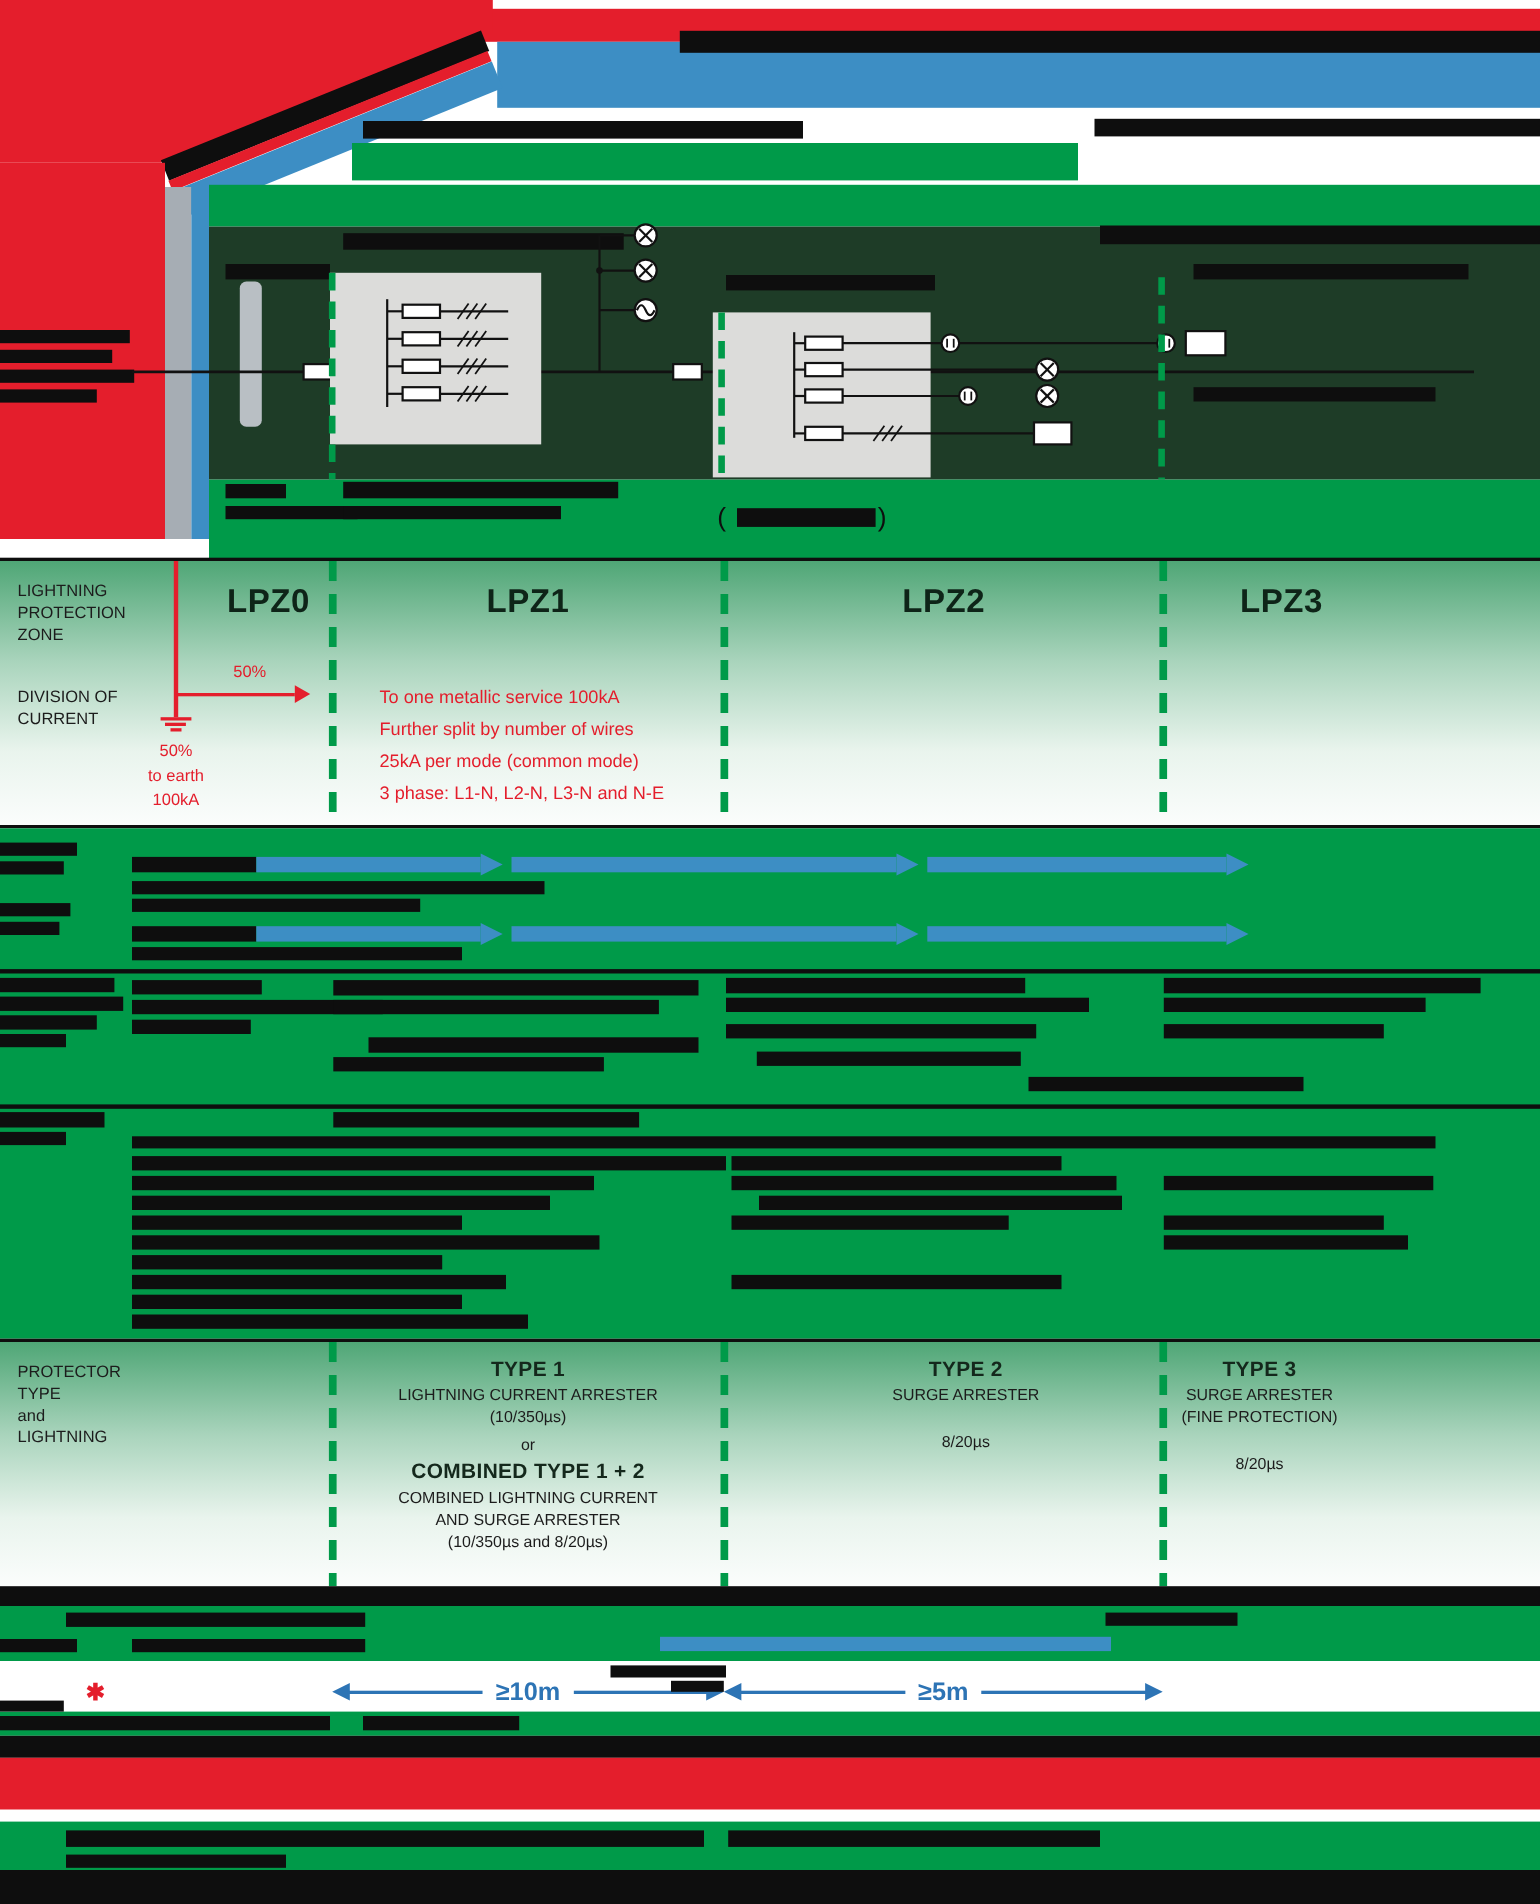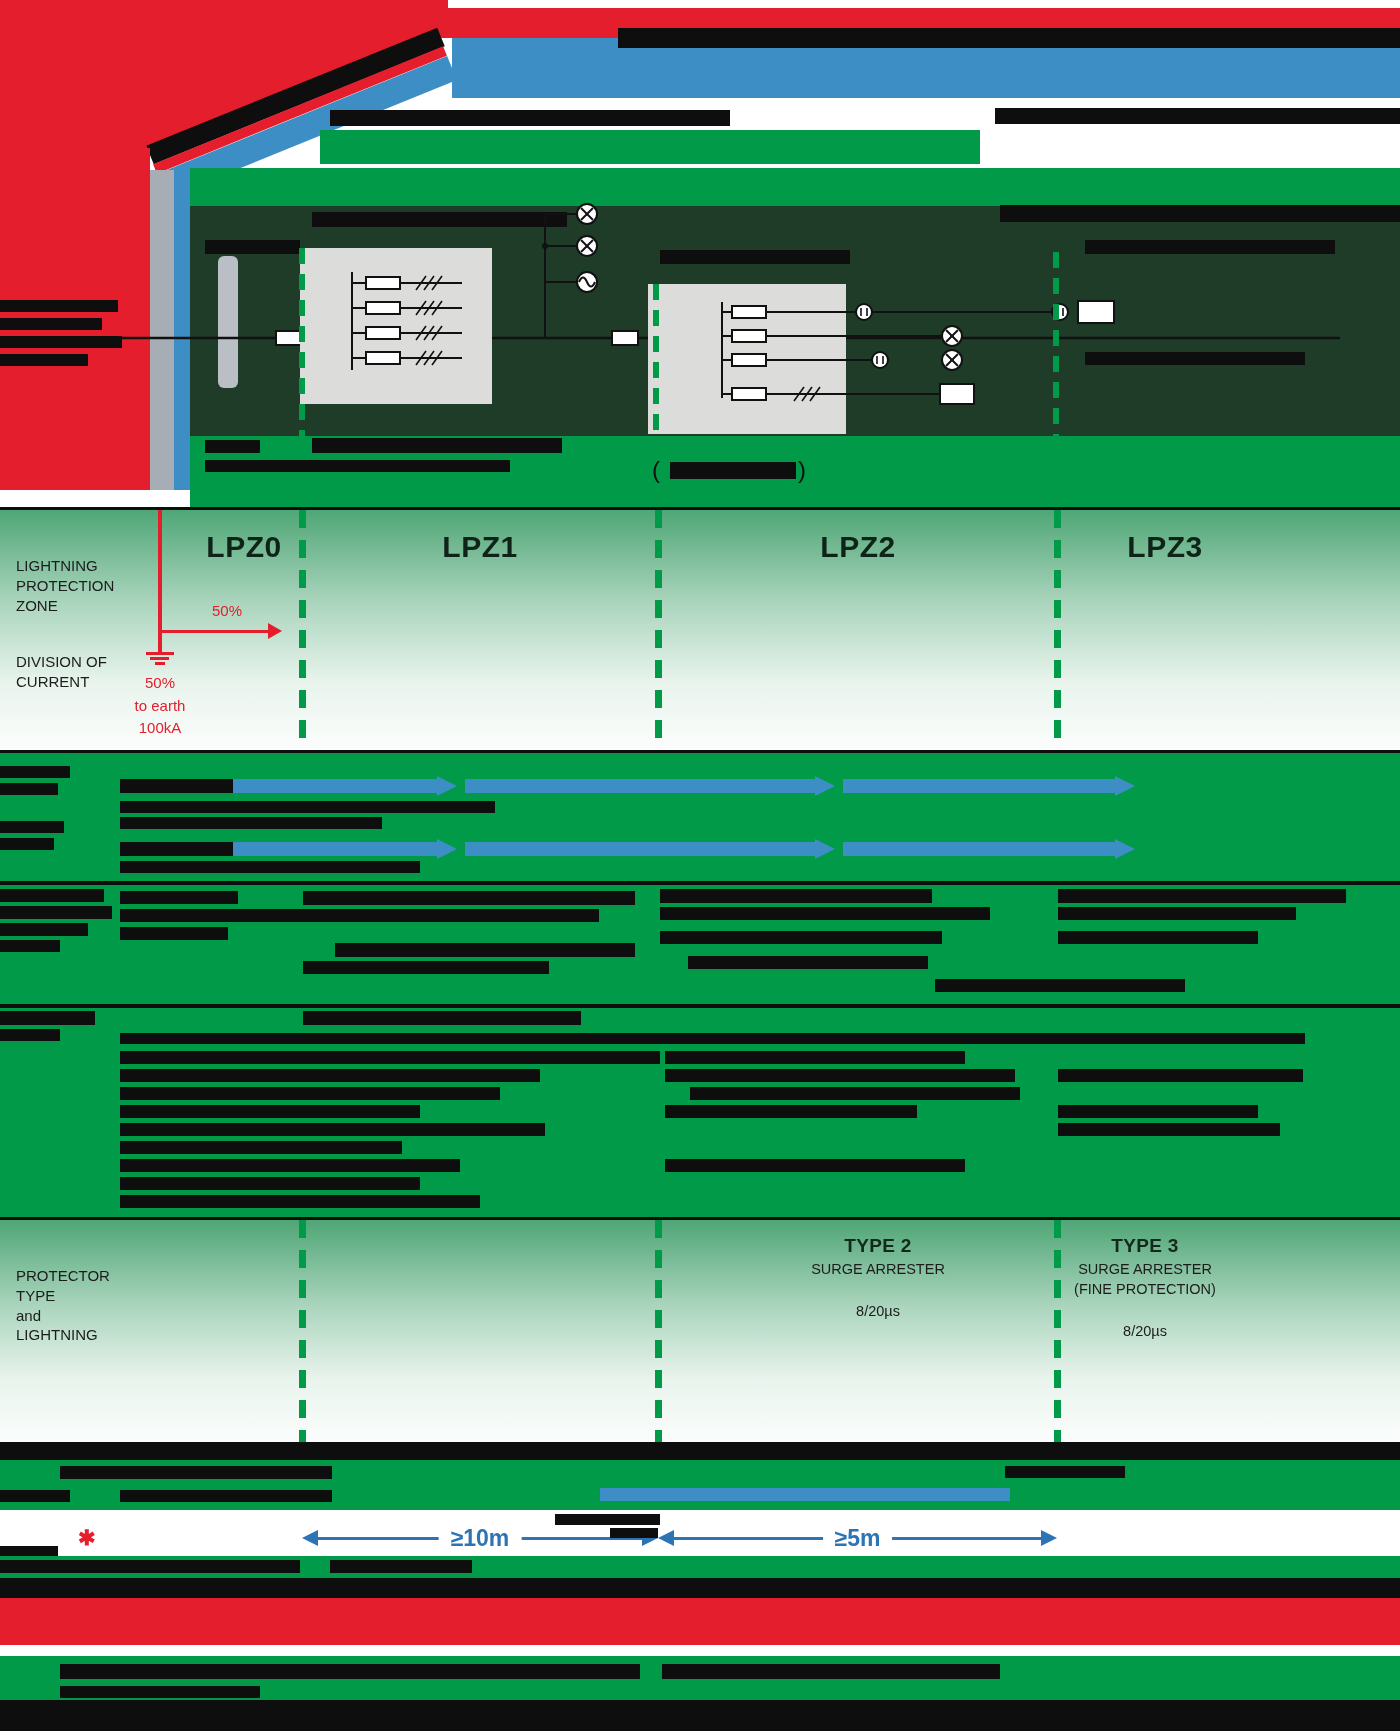--- a/index.html
+++ b/index.html
@@ -6,21 +6,21 @@
   body{width:1400px;height:1731px;background:#fff;font-family:"Liberation Sans",sans-serif;overflow:hidden;}
   #page{position:relative;width:1400px;height:1731px;}
   .abs{position:absolute;}
   .bar{position:absolute;background:#0e0e0e;}
   .bluebar{position:absolute;background:#3d8ec4;}
   .bluehead{position:absolute;width:0;height:0;border-left:20px solid #3d8ec4;border-top:10px solid transparent;border-bottom:10px solid transparent;}
   .band{position:absolute;left:0;width:1400px;box-sizing:border-box;}
   .grad{background:linear-gradient(180deg,#4fa676 0%,#a9d4bc 38%,#e9f4ed 72%,#fbfdfc 100%);}
   .vdash{position:absolute;top:0;bottom:0;width:7px;background:repeating-linear-gradient(180deg,#009a49 0 18px,transparent 18px 30px);}
   .pre{white-space:pre-line;}
-  .side-label{position:absolute;font-size:15px;color:#1c1c1c;line-height:1.32;margin-top:28px;}
+  .side-label{position:absolute;font-size:15px;color:#1c1c1c;line-height:1.32;}
   .zone-h{position:absolute;top:20px;font-weight:bold;font-size:30px;color:#0e2418;text-align:center;letter-spacing:.5px;}
   .rednote{position:absolute;color:#e41e2c;font-size:16.5px;line-height:29px;}
   .redsmall{position:absolute;color:#e41e2c;font-size:15px;}
   .earth-bar{position:absolute;height:3px;background:#e41e2c;}
   .arrowhead-r{position:absolute;width:0;height:0;border-left:14px solid #e41e2c;border-top:8px solid transparent;border-bottom:8px solid transparent;}
   .pt-col{position:absolute;top:16px;text-align:center;color:#1c1c1c;font-size:14.5px;line-height:20px;}
   .pt-title{font-weight:bold;font-size:19px;color:#14281c;margin-bottom:3px;letter-spacing:.3px;}
   .pt-or{margin:5px 0;}
   .pt-wf-gap{margin-top:22px;}
   .strip{position:absolute;left:0;width:1400px;}
@@ -231,20 +231,24 @@
     <div class="abs" style="left:160px;top:120px;width:108px;height:3px;background:#e41e2c"></div>
     <div class="arrowhead-r" style="left:268px;top:113px"></div>
     <div class="redsmall" style="left:212px;top:92px">50%</div>
     <div class="earth-bar" style="left:146px;top:142px;width:28px"></div>
     <div class="earth-bar" style="left:150px;top:147px;width:19px"></div>
     <div class="earth-bar" style="left:155px;top:152px;width:10px"></div>
     <div class="redsmall pre" style="left:100px;top:162px;width:120px;text-align:center;line-height:1.5">50%
 to earth
 100kA</div>
 
+    <div class="rednote pre" style="left:345px;top:110px">To one metallic service 100kA
+Further split by number of wires
+25kA per mode (common mode)
+3 phase: L1-N, L2-N, L3-N and N-E</div>
   </div>
 
   <div class="band" id="table-band" style="top:753px;height:464px;background:#009a49">
       <div class="bar" style="left: 0px; top: 13px; width: 70px; height: 12px;"></div>
       <div class="bar" style="left: 0px; top: 30px; width: 58px; height: 12px;"></div>
       <div class="bar" style="left: 0px; top: 68px; width: 64px; height: 12px;"></div>
       <div class="bar" style="left: 0px; top: 85px; width: 54px; height: 12px;"></div>
       <div class="bar" style="left: 120px; top: 26px; width: 113px; height: 14px;"></div>
       <div class="bar" style="left: 120px; top: 48px; width: 375px; height: 12px;"></div>
       <div class="bar" style="left: 120px; top: 64px; width: 262px; height: 12px;"></div>
@@ -309,20 +313,30 @@
   <div class="band grad" id="protector-band" style="top:1217px;height:225px;border-top:3px solid #0e0e0e;">
     <div class="vdash" style="left:299px"></div>
     <div class="vdash" style="left:655px"></div>
     <div class="vdash" style="left:1054px"></div>
 
     <div class="side-label pre" style="left:16px;top:18px;width:110px">PROTECTOR
 TYPE
 and
 LIGHTNING</div>
 
+    <div class="pt-col" style="left:302px;width:356px">
+      <div class="pt-title">TYPE 1</div>
+      <div>LIGHTNING CURRENT ARRESTER</div>
+      <div>(10/350µs)</div>
+      <div class="pt-or">or</div>
+      <div class="pt-title">COMBINED TYPE 1 + 2</div>
+      <div>COMBINED LIGHTNING CURRENT</div>
+      <div>AND SURGE ARRESTER</div>
+      <div>(10/350µs and 8/20µs)</div>
+    </div>
 
     <div class="pt-col" style="left:678px;width:400px">
       <div class="pt-title">TYPE 2</div>
       <div>SURGE ARRESTER</div>
       <div class="pt-wf-gap">8/20µs</div>
     </div>
 
     <div class="pt-col" style="left:1020px;width:250px">
       <div class="pt-title">TYPE 3</div>
       <div>SURGE ARRESTER</div>

